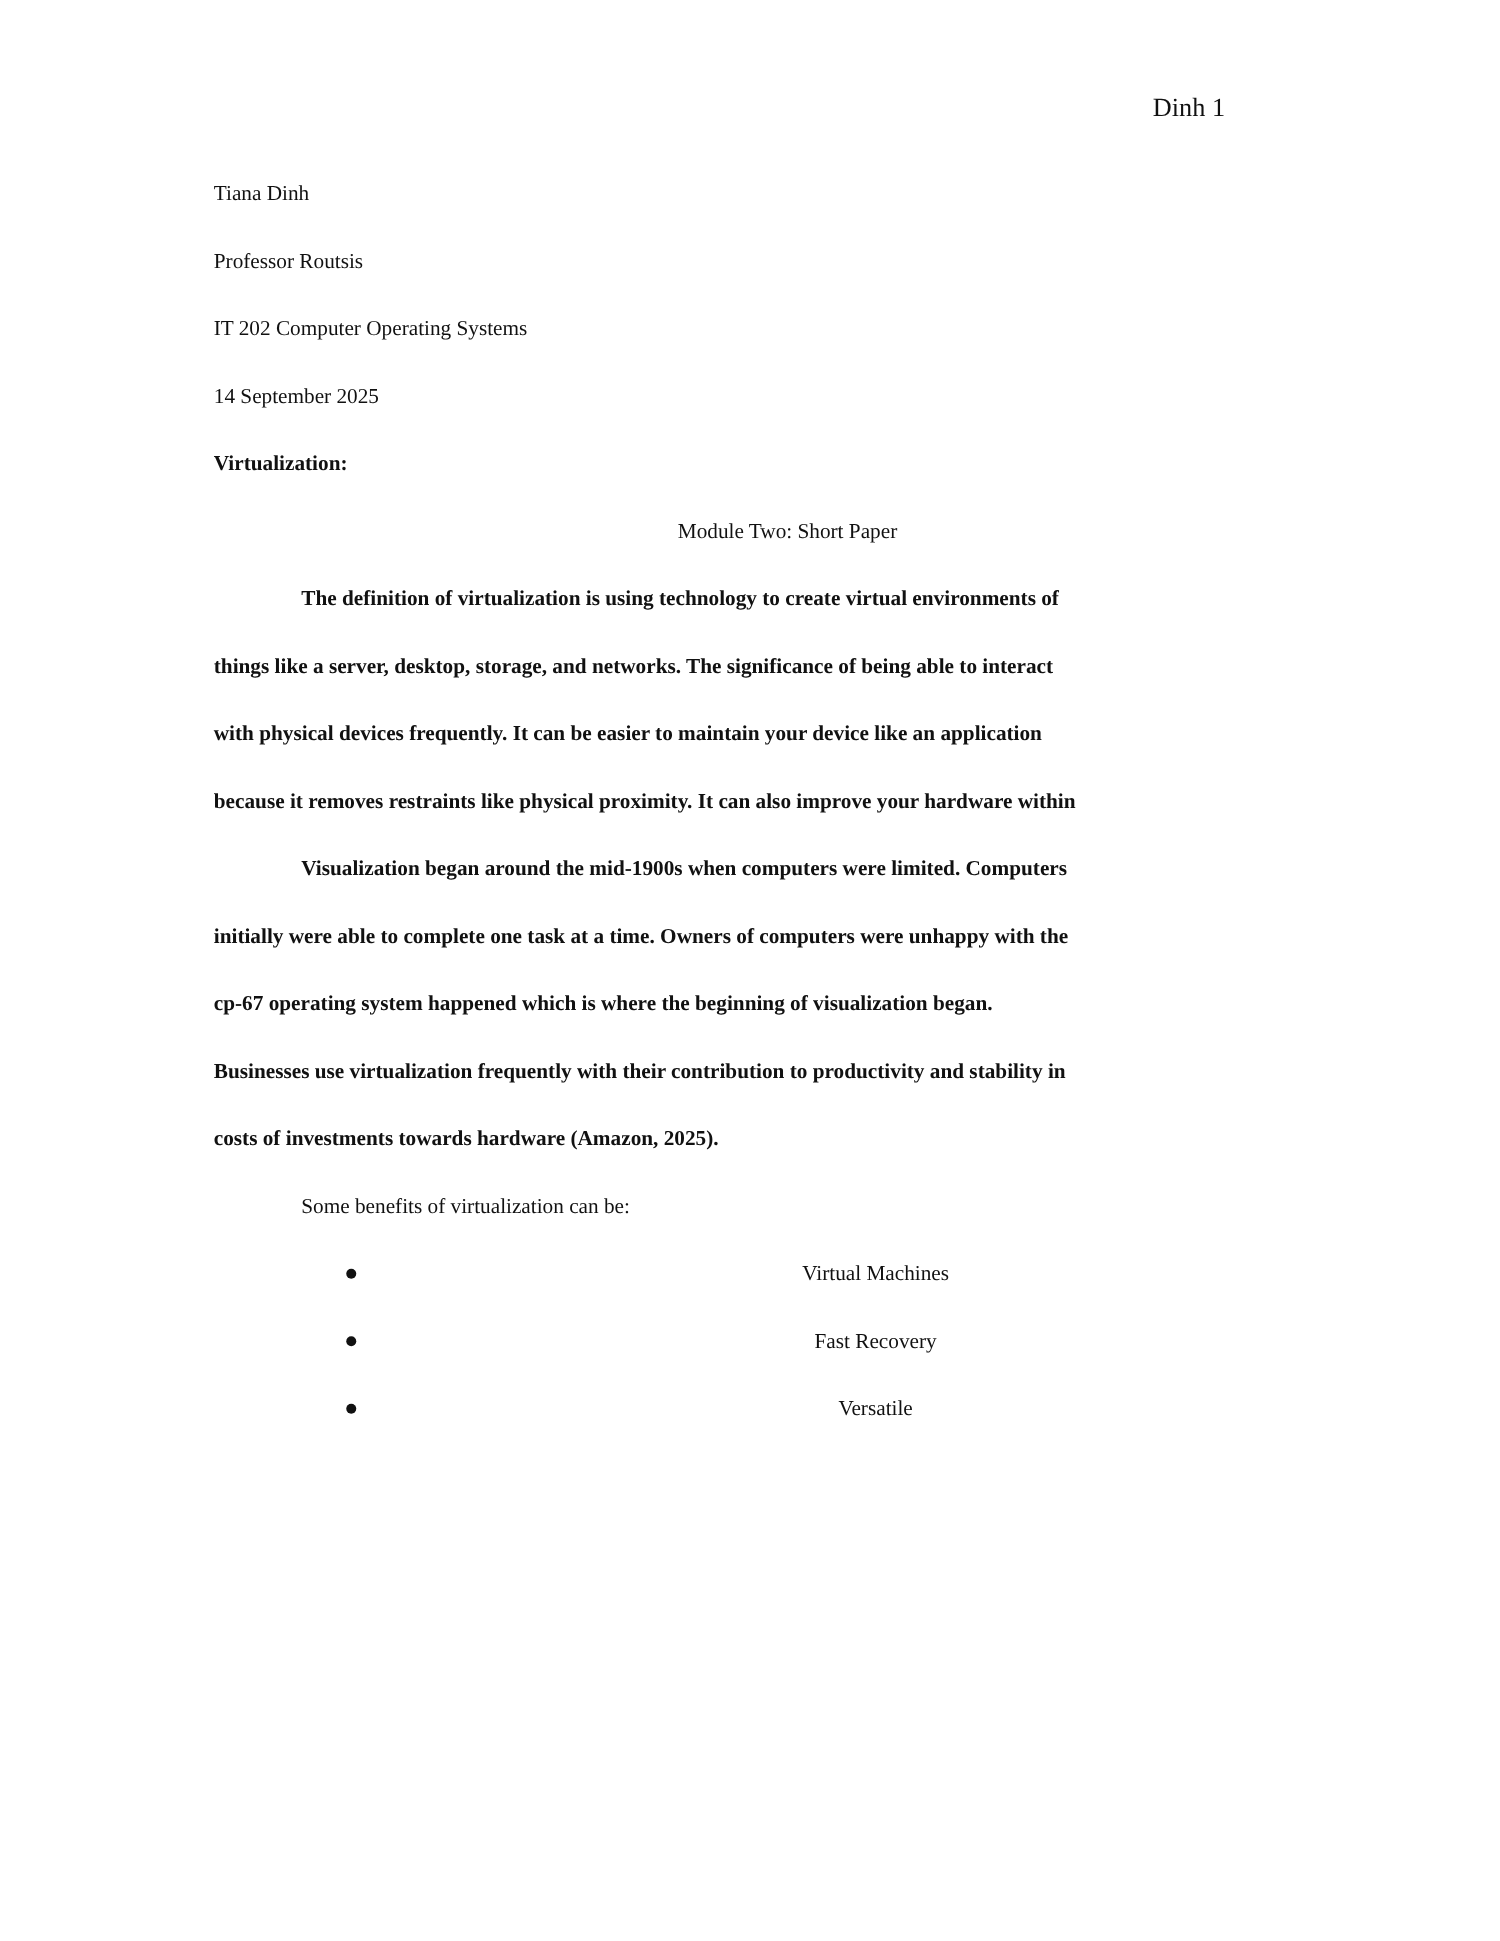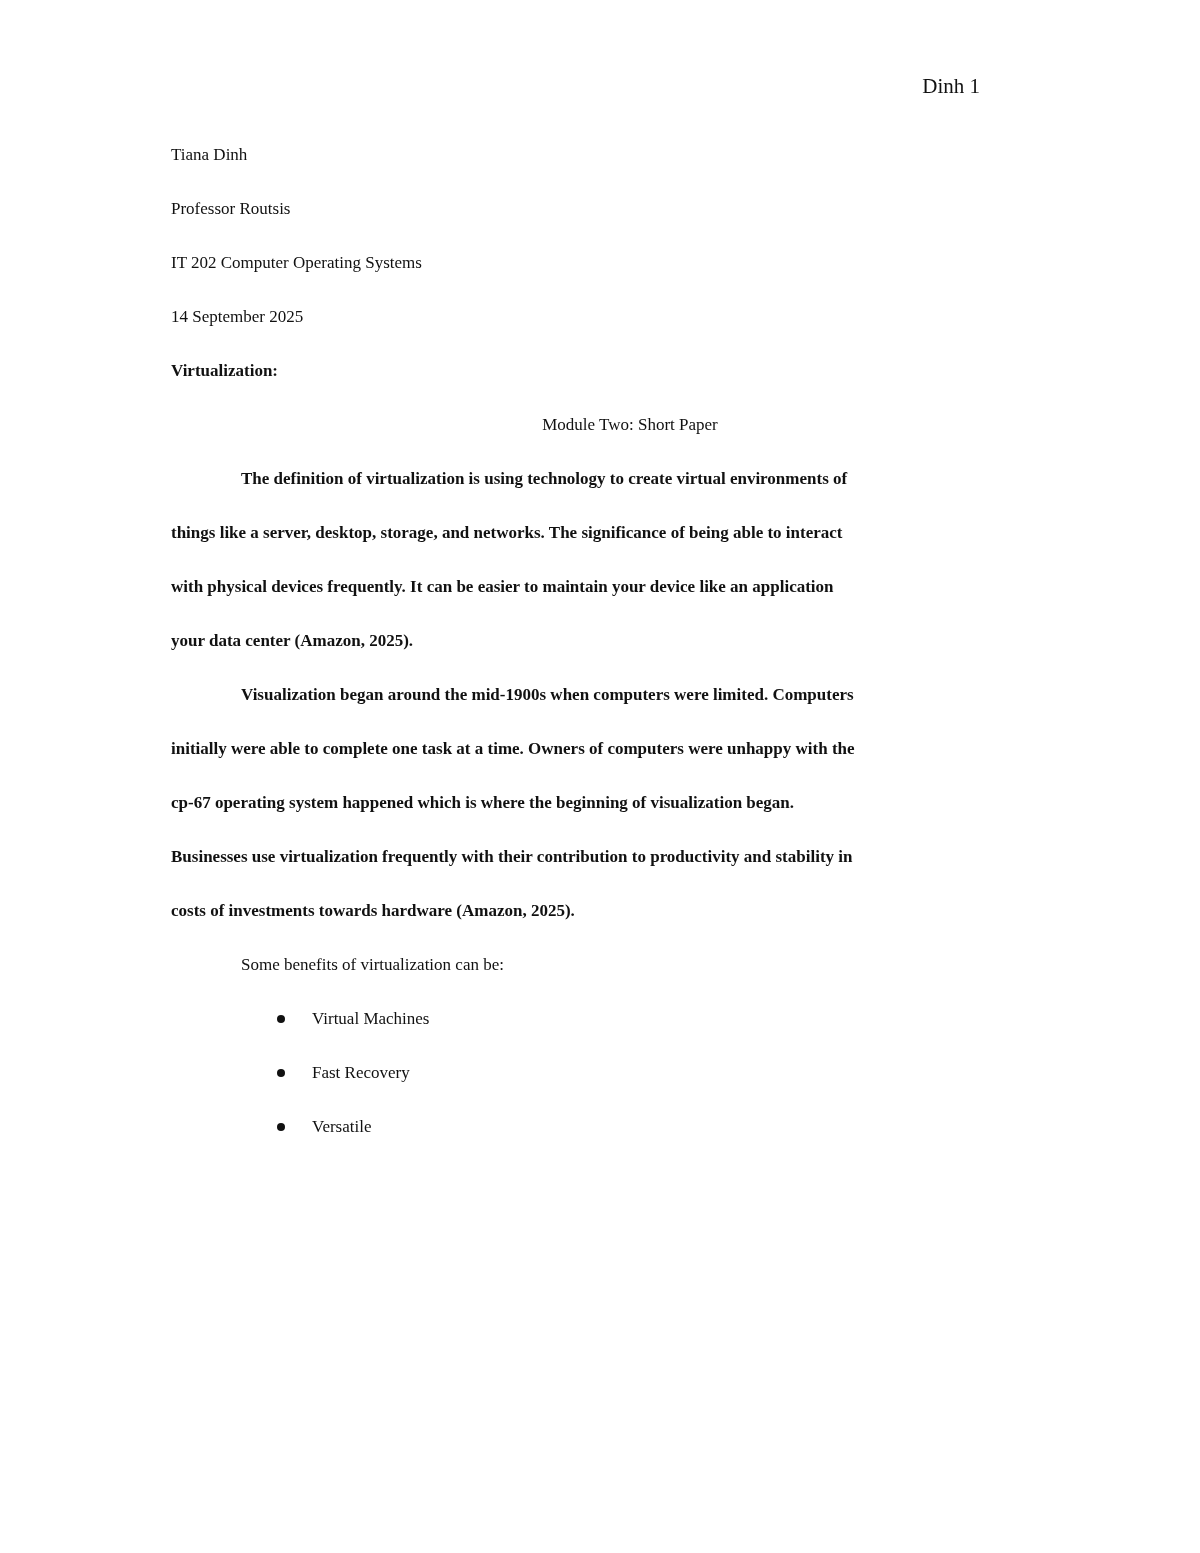--- a/index.html
+++ b/index.html
@@ -42,20 +42,21 @@
     .title { text-align: center; }
     .heading { font-weight: bold; }
     .para { margin: 0; text-indent: 70px; text-align: left; font-weight: bold; }
     .para .pl { display: block; white-space: nowrap; }
     .para .pl + .pl { text-indent: 0; }
     .intro { margin: 0; padding-left: 70px; }
     ul.bullets {
       list-style: none;
       margin: 0;
       padding: 0;
+      text-align: center;
     }
     ul.bullets li {
       position: relative;
       padding-left: 141px;
       white-space: nowrap;
     }
     .bullet-dot {
       position: absolute;
       left: 106px;
       top: 23px;
@@ -77,21 +78,21 @@
     <p class="line">Professor Routsis</p>
     <p class="line">IT 202 Computer Operating Systems</p>
     <p class="line">14 September 2025</p>
     <p class="line heading">Virtualization:</p>
     <p class="line title">Module Two: Short Paper</p>
 
     <p class="para">
       <span class="pl">The definition of virtualization is using technology to create virtual environments of</span>
       <span class="pl">things like a server, desktop, storage, and networks. The significance of being able to interact</span>
       <span class="pl">with physical devices frequently. It can be easier to maintain your device like an application</span>
-      <span class="pl">your data center (Amazon, 2025).</span>
+      <span class="pl">because it removes restraints like physical proximity. It can also improve your hardware within</span>
     </p>
 
     <p class="para">
       <span class="pl">Visualization began around the mid-1900s when computers were limited. Computers</span>
       <span class="pl">initially were able to complete one task at a time. Owners of computers were unhappy with the</span>
       <span class="pl">cp-67 operating system happened which is where the beginning of visualization began.</span>
       <span class="pl">Businesses use virtualization frequently with their contribution to productivity and stability in</span>
       <span class="pl">costs of investments towards hardware (Amazon, 2025).</span>
     </p>
 

